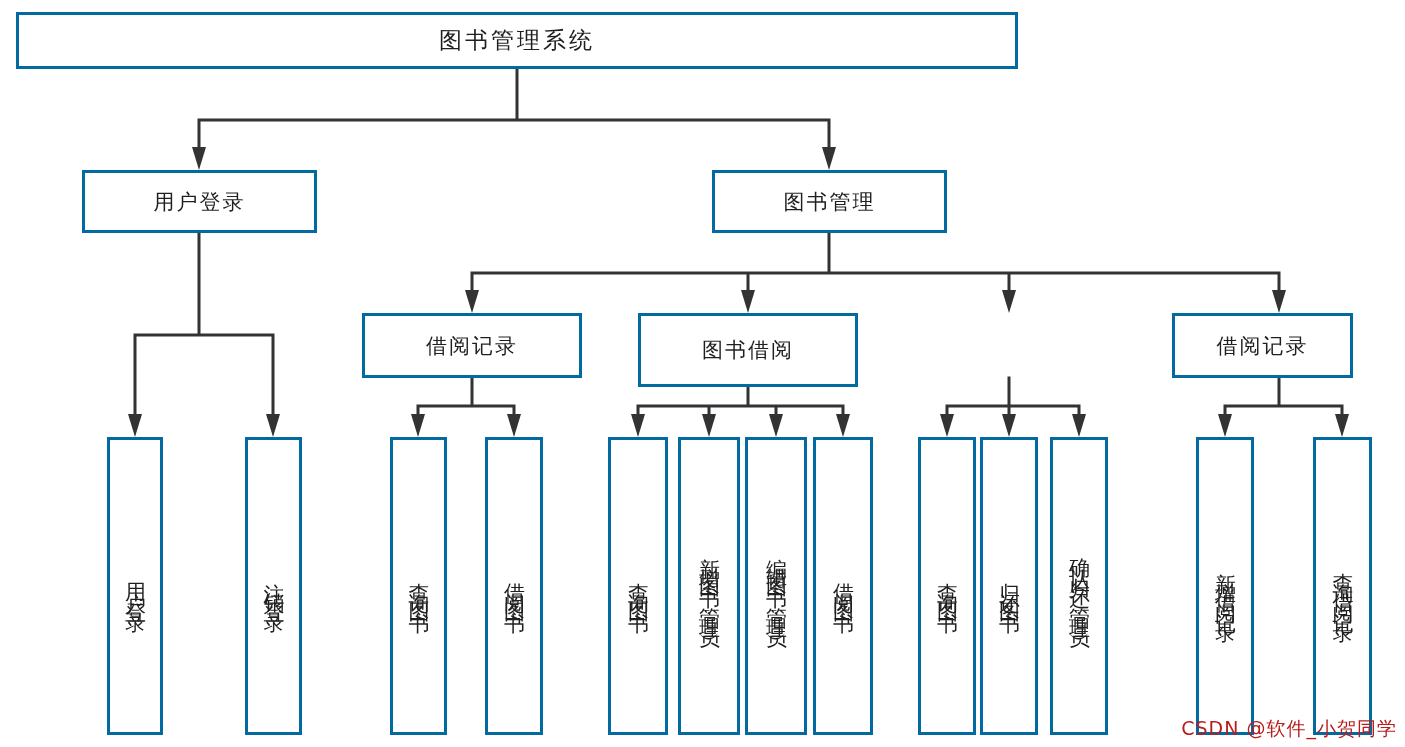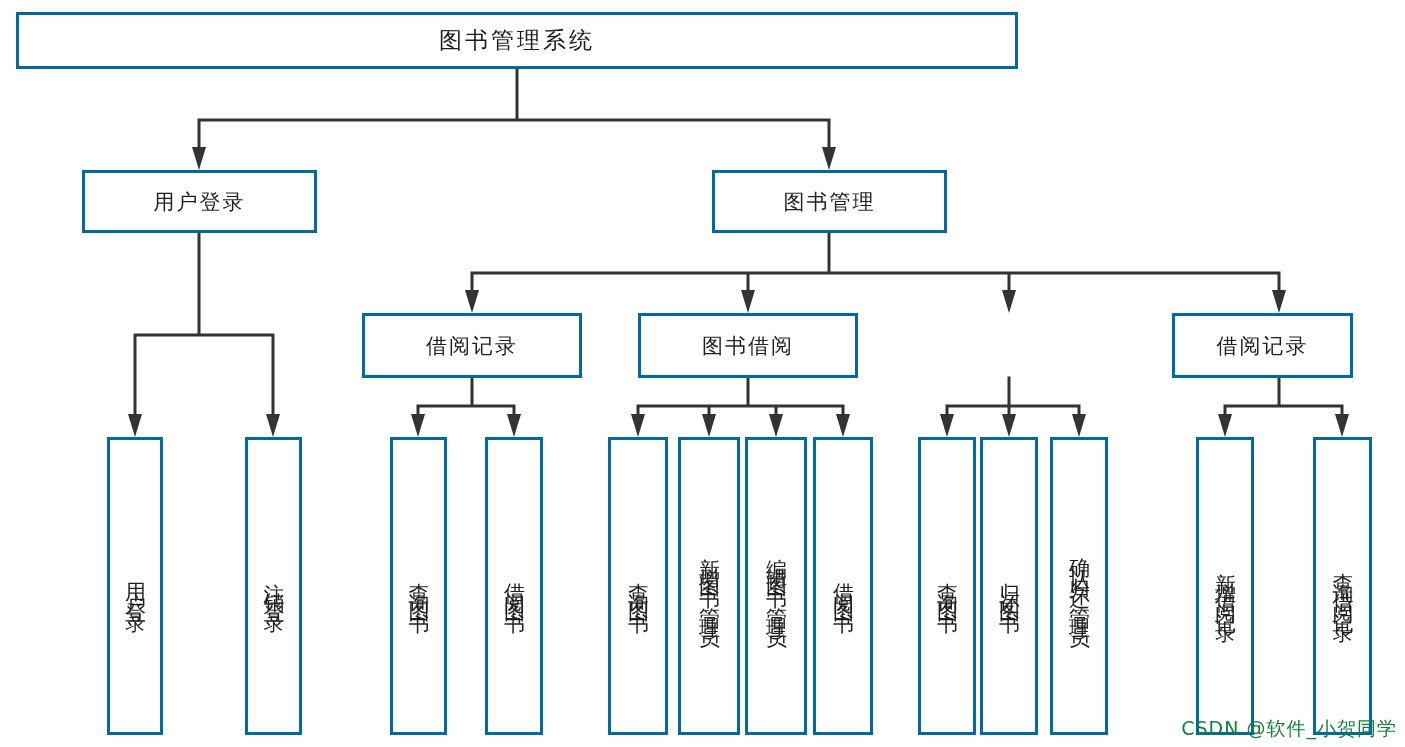--- a/index.html
+++ b/index.html
@@ -13,21 +13,21 @@
     display:flex;align-items:center;justify-content:center;
   }
   .h-label{font-size:21px;letter-spacing:2px;white-space:nowrap;}
   .root-label{font-size:23px;letter-spacing:3px;white-space:nowrap;}
   .v-box span{
     writing-mode:vertical-rl;text-orientation:mixed;
     font-size:21px;line-height:1;letter-spacing:10px;white-space:nowrap;
   }
   .watermark{
     position:absolute;right:8px;bottom:5px;font-size:19px;letter-spacing:1px;
-    color:#15803d;white-space:nowrap;
+    color:#b91c1c;white-space:nowrap;
   }
 </style>
 </head>
 <body>
 
 <div class="stage">
 
   <svg class="connector-layer" width="1405" height="747" viewBox="0 0 1405 747" xmlns="http://www.w3.org/2000/svg">
     <g>
       <path fill="none" stroke="#333333" stroke-width="3" stroke-linecap="square" d="
@@ -95,21 +95,21 @@
   <div class="box" style="left:82px;top:170px;width:235px;height:63px">
     <span class="h-label">用户登录</span>
   </div>
   <div class="box" style="left:712px;top:170px;width:235px;height:63px">
     <span class="h-label">图书管理</span>
   </div>
 
   <div class="box" style="left:362px;top:313px;width:220px;height:65px">
     <span class="h-label">借阅记录</span>
   </div>
-  <div class="box" style="left:638px;top:313px;width:220px;height:65px">
+  <div class="box" style="left:638px;top:313px;width:220px;height:74px">
     <span class="h-label">图书借阅</span>
   </div>
   <div class="box" style="left:1172px;top:313px;width:181px;height:65px">
     <span class="h-label">借阅记录</span>
   </div>
 
   <div class="box v-box" style="left:107px;top:437px;width:56px;height:298px">
     <span>用户登录</span>
   </div>
   <div class="box v-box" style="left:245px;top:437px;width:57px;height:298px">

